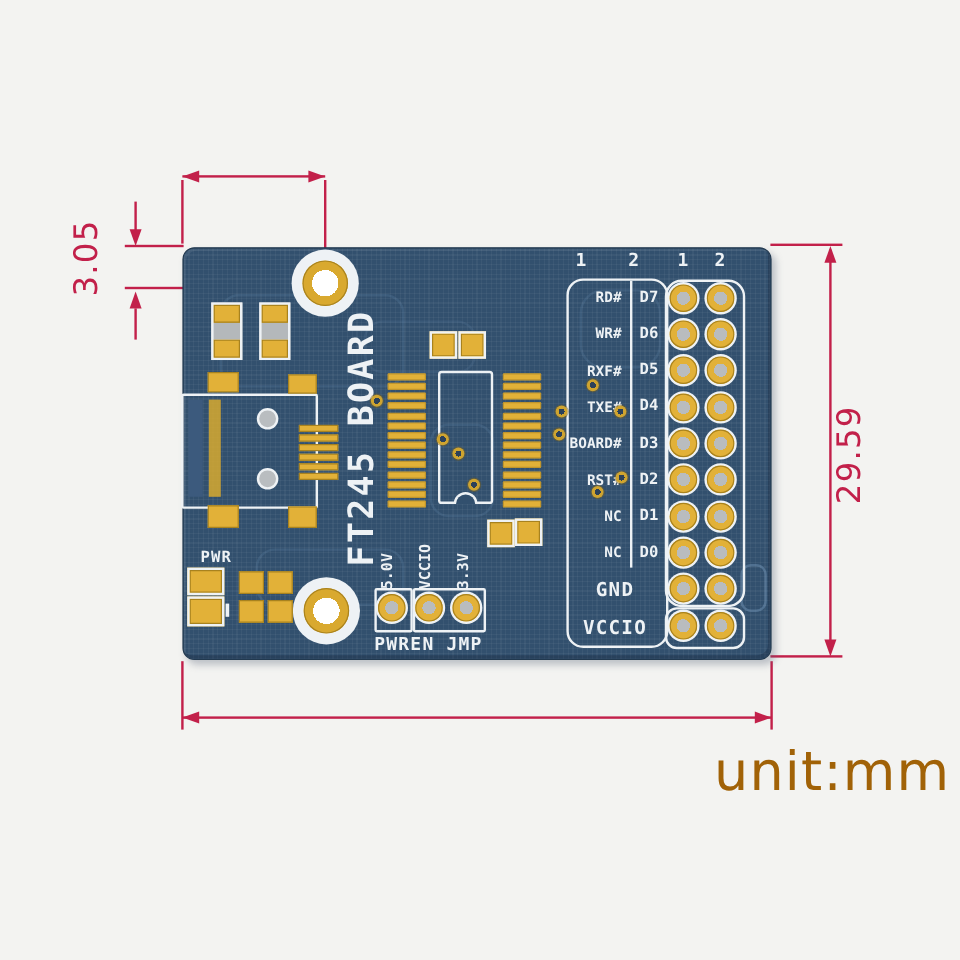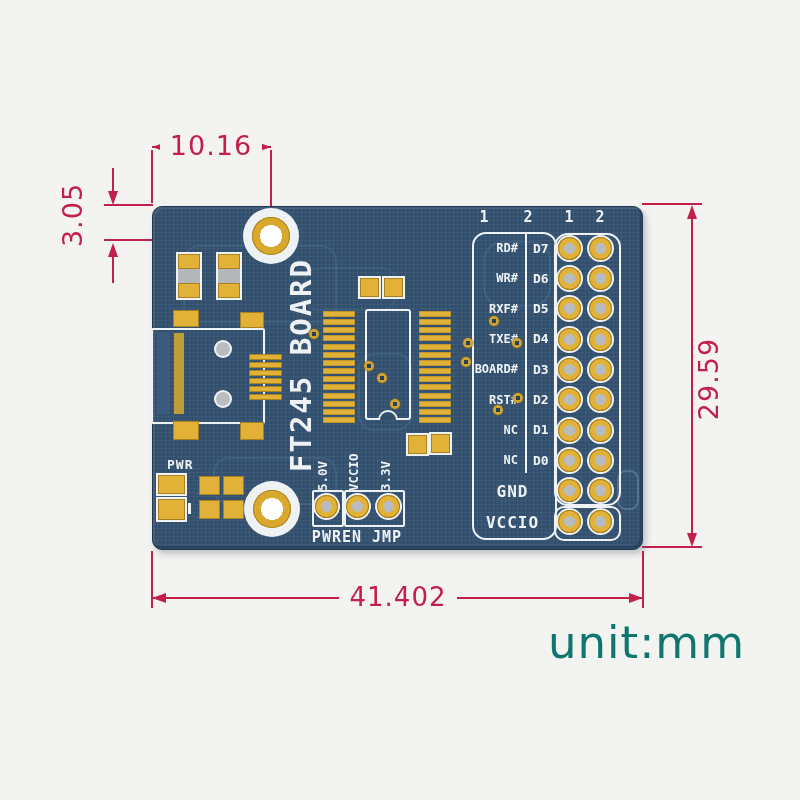--- a/index.html
+++ b/index.html
@@ -13,21 +13,21 @@
   
   .dimline{position:absolute;background:var(--dim);}
   .dimtxt{position:absolute;color:var(--dim);font-size:27px;letter-spacing:1px;background:var(--bg);
           text-align:center;line-height:1.1;white-space:nowrap;}
   .rot{transform:rotate(-90deg);transform-origin:0 0;}
   .arr{position:absolute;width:0;height:0;}
   .arr.left {border-top:5px solid transparent;border-bottom:5px solid transparent;border-right:14px solid var(--dim);}
   .arr.right{border-top:5px solid transparent;border-bottom:5px solid transparent;border-left:14px solid var(--dim);}
   .arr.up   {border-left:5px solid transparent;border-right:5px solid transparent;border-bottom:14px solid var(--dim);}
   .arr.down {border-left:5px solid transparent;border-right:5px solid transparent;border-top:14px solid var(--dim);}
-  .unit{position:absolute;color:#0f766e;font-size:45px;letter-spacing:1px;}
+  .unit{position:absolute;color:#a16207;font-size:45px;letter-spacing:1px;margin-left:47px;}
   
   .board{position:absolute;left:152px;top:206px;width:489px;height:342px;border-radius:10px;
     background:
       repeating-linear-gradient(0deg, rgba(255,255,255,.045) 0 1px, transparent 1px 4px),
       repeating-linear-gradient(90deg, rgba(255,255,255,.045) 0 1px, transparent 1px 4px),
       var(--board);
     border:1px solid var(--board-edge);
     box-shadow:3px 4px 6px rgba(90,100,120,.35), inset -2px -3px 0 rgba(10,20,40,.25), inset 2px 2px 0 rgba(255,255,255,.07);}
   .trace{position:absolute;border:2px solid var(--trace);border-radius:16px;opacity:.16;}
   .silkbox{position:absolute;border:2px solid var(--silk);border-radius:14px;}
@@ -65,21 +65,20 @@
 </head>
 <body>
 
 <div class="stage">
 
   <div class="dimline" style="left:152px;top:146px;width:119px;height:2px;"></div>
   <div class="arr left" style="left:152px;top:142px;"></div>
   <div class="arr right" style="left:257px;top:142px;"></div>
   <div class="dimline" style="left:151px;top:150px;width:2px;height:53px;"></div>
   <div class="dimline" style="left:270px;top:150px;width:2px;height:68px;"></div>
-  <div class="dimtxt" style="left:160px;top:131px;width:102px;">10.16</div>
 
   <div class="dimline" style="left:104px;top:204px;width:49px;height:2px;"></div>
   <div class="dimline" style="left:104px;top:239px;width:54px;height:2px;"></div>
   <div class="dimline" style="left:112px;top:168px;width:2px;height:25px;"></div>
   <div class="arr down" style="left:108px;top:191px;"></div>
   <div class="arr up" style="left:108px;top:243px;"></div>
   <div class="dimline" style="left:112px;top:257px;width:2px;height:26px;"></div>
   <div class="dimtxt rot" style="left:58px;top:258px;width:86px;background:none;">3.05</div>
 
   <div class="dimline" style="left:642px;top:203px;width:60px;height:2px;"></div>
@@ -87,21 +86,20 @@
   <div class="dimline" style="left:691px;top:208px;width:2px;height:332px;"></div>
   <div class="arr up" style="left:687px;top:205px;"></div>
   <div class="arr down" style="left:687px;top:533px;"></div>
   <div class="dimtxt rot" style="left:694px;top:427px;width:96px;background:none;">29.59</div>
 
   <div class="dimline" style="left:151px;top:551px;width:2px;height:57px;"></div>
   <div class="dimline" style="left:642px;top:551px;width:2px;height:57px;"></div>
   <div class="dimline" style="left:152px;top:597px;width:491px;height:2px;"></div>
   <div class="arr left" style="left:152px;top:593px;"></div>
   <div class="arr right" style="left:629px;top:593px;"></div>
-  <div class="dimtxt" style="left:339px;top:583px;width:118px;font-size:26px;">41.402</div>
 
   <div class="unit" style="left:548px;top:616px;">unit:mm</div>
 
   <div class="board">
 
     <div class="trace" style="left:30px;top:38px;width:150px;height:74px;"></div>
     <div class="trace" style="left:205px;top:146px;width:50px;height:74px;"></div>
     <div class="trace" style="left:330px;top:34px;width:64px;height:62px;border-radius:20px;"></div>
     <div class="trace" style="left:60px;top:250px;width:120px;height:44px;"></div>
     <div class="trace" style="left:464px;top:263px;width:18px;height:36px;border-radius:9px;opacity:.4;"></div>

